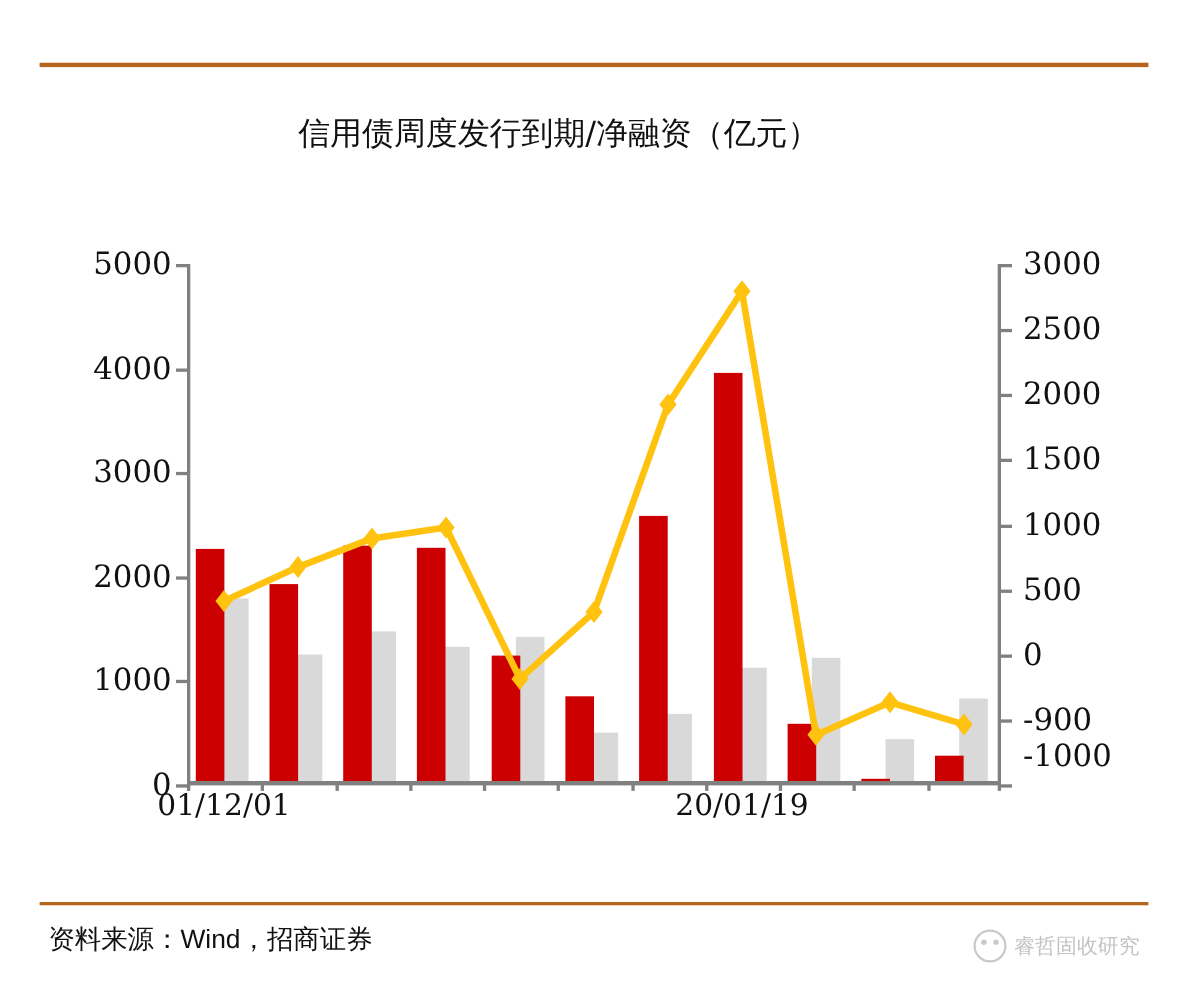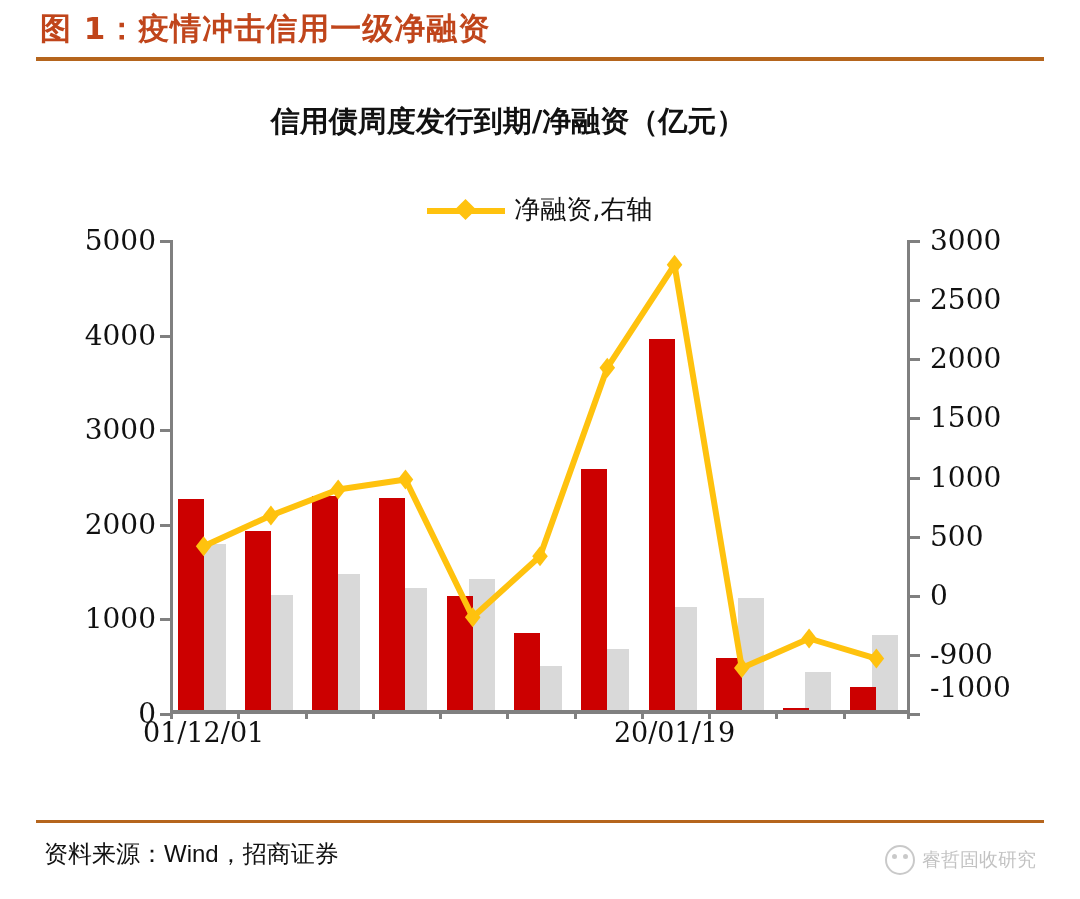--- a/index.html
+++ b/index.html
@@ -44,21 +44,21 @@
   .wm-logo:before{left:5px;}
   .wm-logo:after{right:5px;}
   .wm-text{
     font-family:"DejaVu Sans", sans-serif;font-size:19px;color:#7a7a7a;white-space:nowrap;
   }
 
   
   .chart-wrap{position:absolute;left:0;top:62px;width:1080px;height:755px;}
   .chart-title{
     position:absolute;left:0;top:40px;width:1016px;text-align:center;
-    font-family:"DejaVu Sans", sans-serif;font-weight:bold;font-size:29px;color:#111;
+    font-family:"DejaVu Sans", sans-serif;font-weight:normal;font-size:29px;color:#111;
   }
   .legend{
     position:absolute;left:0;top:130px;width:1080px;
     display:flex;justify-content:center;align-items:center;gap:30px;
   }
   .legend-item{display:flex;align-items:center;gap:9px;}
   .swatch-bar{width:62px;height:22px;}
   .swatch-line{width:78px;height:18px;position:relative;}
   .swatch-line .ln{position:absolute;left:0;top:7px;width:78px;height:6px;background:#FFC20E;}
   .swatch-line .dm{
@@ -101,36 +101,28 @@
   .xlabels{position:absolute;left:0;top:655px;width:1080px;height:40px;}
   .xlab{
     position:absolute;transform:translateX(-50%);
     font-family:"DejaVu Serif", serif;font-size:27px;color:#111;white-space:nowrap;
   }
 </style>
 </head>
 <body>
 
 <div class="fig-header">
-  <div class="fig-title">图 1：疫情冲击信用一级净融资</div>
   <div class="rule-top"></div>
 </div>
 
 <div class="chart-wrap">
 
   <div class="chart-title">信用债周度发行到期/净融资（亿元）</div>
 
   <div class="legend">
-    <div class="legend-item">
-      <span class="swatch-line">
-        <span class="ln"></span>
-          <span class="dm"></span>
-      </span>
-      <span class="legend-label">净融资,右轴</span>
-    </div>
   </div>
 
   <div class="y-axis-left-labels" id="yleft">
       <div class="ylabel" style="top: 473px;">0</div>
       <div class="ylabel" style="top: 378.4px;">1000</div>
       <div class="ylabel" style="top: 283.8px;">2000</div>
       <div class="ylabel" style="top: 189.2px;">3000</div>
       <div class="ylabel" style="top: 94.6px;">4000</div>
       <div class="ylabel" style="top: 0px;">5000</div>
     </div>

